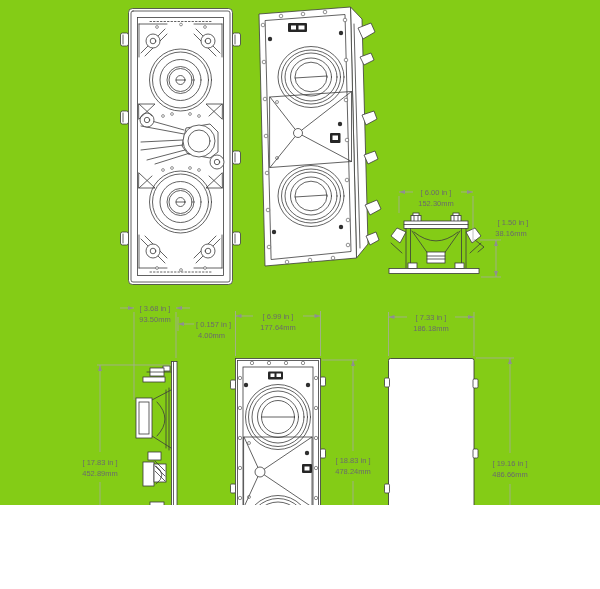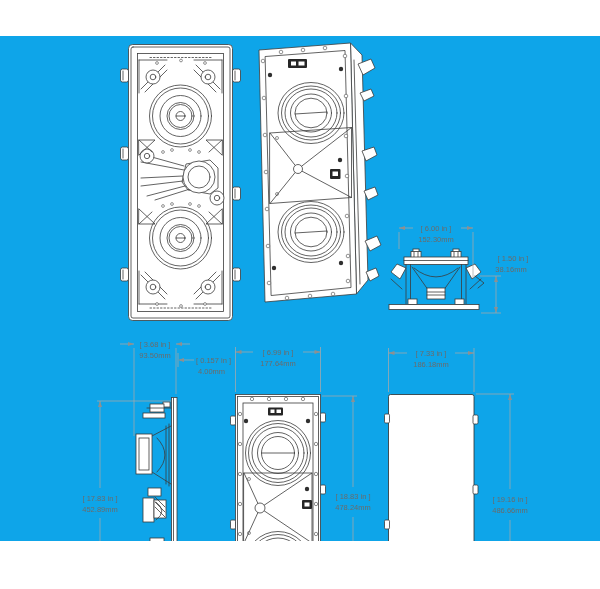--- a/index.html
+++ b/index.html
@@ -1,16 +1,16 @@
 <!DOCTYPE html>
 <html><head>
 <meta charset="utf-8">
 <style>
   html,body{margin:0;padding:0;background:#ffffff;}
-  #canvas{width:600px;height:505px;position:relative;background:#0ea5e9;overflow:hidden;margin-top:36px;}
+  #canvas{width:600px;height:505px;position:relative;background:#84cc16;overflow:hidden;}
   svg{display:block;}
   .ln{stroke:#3b3b3b;fill:none;stroke-width:0.8;stroke-linecap:round;}
   .lnf{stroke:#3b3b3b;fill:#ffffff;stroke-width:0.8;}
   .thick{stroke:#2c2c2c;}
   .dk{fill:#262626;stroke:none;}
   .wh{fill:#ffffff;stroke:none;}
   .dl{stroke:#aaaaaa;stroke-width:0.75;fill:none;}
   .ar{fill:#8f8f8f;stroke:none;}
   .dt{fill:#6b6b6b;font-family:"Liberation Sans", sans-serif;font-size:7.5px;}
   .hole{fill:#ffffff;stroke:#4a4a4a;stroke-width:0.6;}

